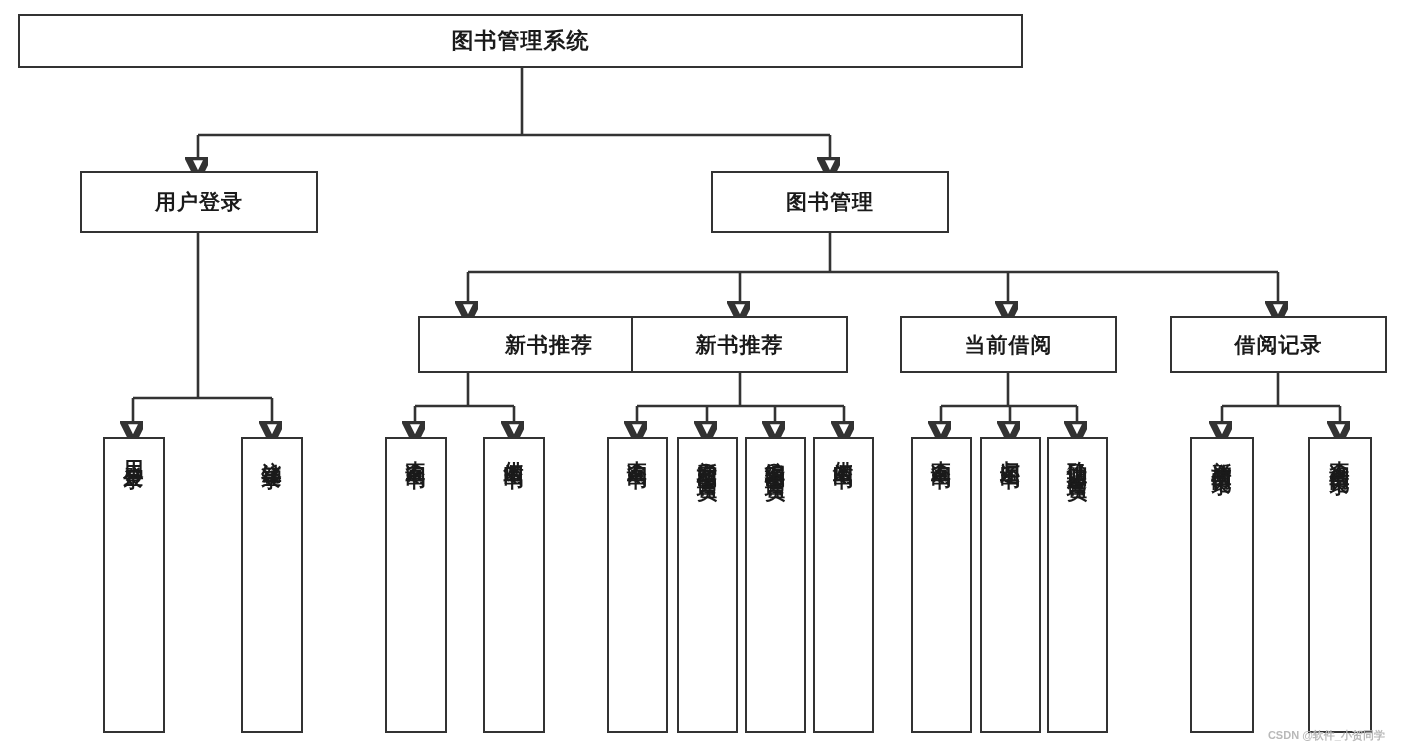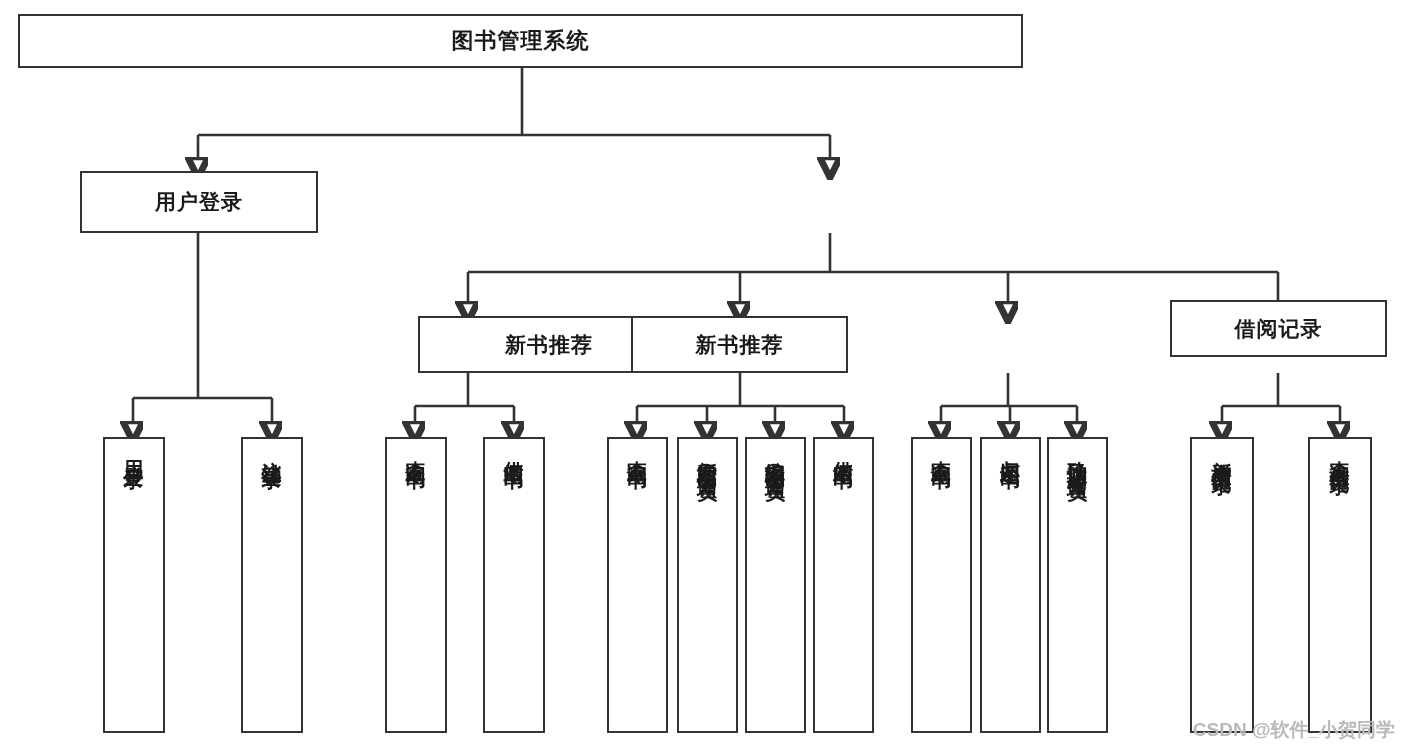--- a/index.html
+++ b/index.html
@@ -64,23 +64,23 @@
   }
   #wires line, #wires path {
     stroke: #333333;
     stroke-width: 2.6;
     fill: none;
   }
 
   
   #watermark {
     position: absolute;
-    right: 10px;
+    right: 20px;
     bottom: 4px;
-    font-size: 19px;
+    font-size: 11px;
     color: #b9b9b9;
     white-space: nowrap;
     user-select: none;
   }
 </style>
 </head>
 <body>
 
 <div id="canvas">
 
@@ -133,31 +133,37 @@
   </svg>
 
   <div class="node horiz" id="node-root" style="left:18px; top:14px; width:1005px; height:54px;">
     <span>图书管理系统</span>
   </div>
 
   <div class="node horiz" style="left:80px; top:171px; width:238px; height:62px;">
     <span>用户登录</span>
   </div>
 
+  <div class="node horiz" style="left:711px; top:171px; width:238px; height:62px;">
+    <span>图书管理</span>
+  </div>
 
   <div class="node horiz" style="left:372px; top:316px; width:262px; height:57px;margin-left:46px;">
     <span>新书推荐</span>
   </div>
 
   <div class="node horiz" style="left:631px; top:316px; width:217px; height:57px;">
     <span>新书推荐</span>
   </div>
 
-
-  <div class="node horiz" style="left:1170px; top:300px; width:217px; height:57px;">
+  <div class="node horiz" style="left:900px; top:316px; width:217px; height:57px;">
+    <span>当前借阅</span>
+  </div>
+
+  <div class="node horiz" style="left:1170px; top:316px; width:217px; height:57px;">
     <span>借阅记录</span>
   </div>
 
   <div class="node vert" style="left:103px; top:437px; width:62px; height:296px;">
     <span class="vlabel">用户登录</span>
   </div>
 
   <div class="node vert" style="left:241px; top:437px; width:62px; height:296px;">
     <span class="vlabel">注销登录</span>
   </div>

